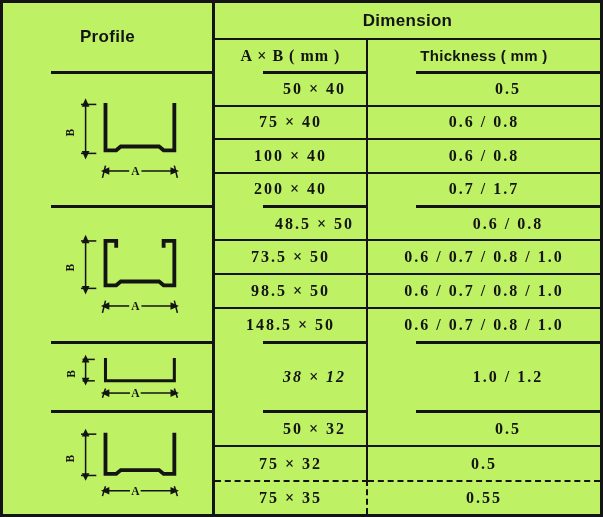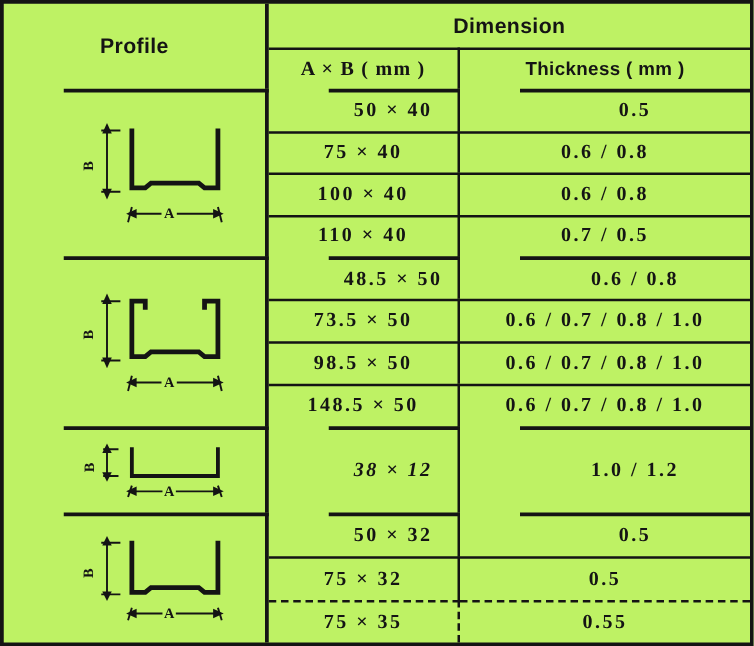--- a/index.html
+++ b/index.html
@@ -166,22 +166,22 @@
 
   <div class="cell col2 line-thick data-serif" style="grid-column:2; grid-row:3;">50 × 40</div>
   <div class="cell line-thick data-serif" style="grid-column:3; grid-row:3;">0.5</div>
 
   <div class="cell col2 line-thin data-serif" style="grid-column:2; grid-row:4;">75 × 40</div>
   <div class="cell line-thin data-serif" style="grid-column:3; grid-row:4;">0.6 / 0.8</div>
 
   <div class="cell col2 line-thin data-serif" style="grid-column:2; grid-row:5;">100 × 40</div>
   <div class="cell line-thin data-serif" style="grid-column:3; grid-row:5;">0.6 / 0.8</div>
 
-  <div class="cell col2 line-thin data-serif" style="grid-column:2; grid-row:6;">110 × 40</div>
-  <div class="cell line-thin data-serif" style="grid-column:3; grid-row:6;">0.7 / 0.5</div>
+  <div class="cell col2 line-thin data-serif" style="grid-column:2; grid-row:6;">200 × 40</div>
+  <div class="cell line-thin data-serif" style="grid-column:3; grid-row:6;">0.7 / 1.7</div>
 
   <div class="cell col2 line-thick data-serif" style="grid-column:2; grid-row:7;">48.5 × 50</div>
   <div class="cell line-thick data-serif" style="grid-column:3; grid-row:7;">0.6 / 0.8</div>
 
   <div class="cell col2 line-thin data-serif" style="grid-column:2; grid-row:8;">73.5 × 50</div>
   <div class="cell line-thin data-serif" style="grid-column:3; grid-row:8;">0.6 / 0.7 / 0.8 / 1.0</div>
 
   <div class="cell col2 line-thin data-serif" style="grid-column:2; grid-row:9;">98.5 × 50</div>
   <div class="cell line-thin data-serif" style="grid-column:3; grid-row:9;">0.6 / 0.7 / 0.8 / 1.0</div>
 

